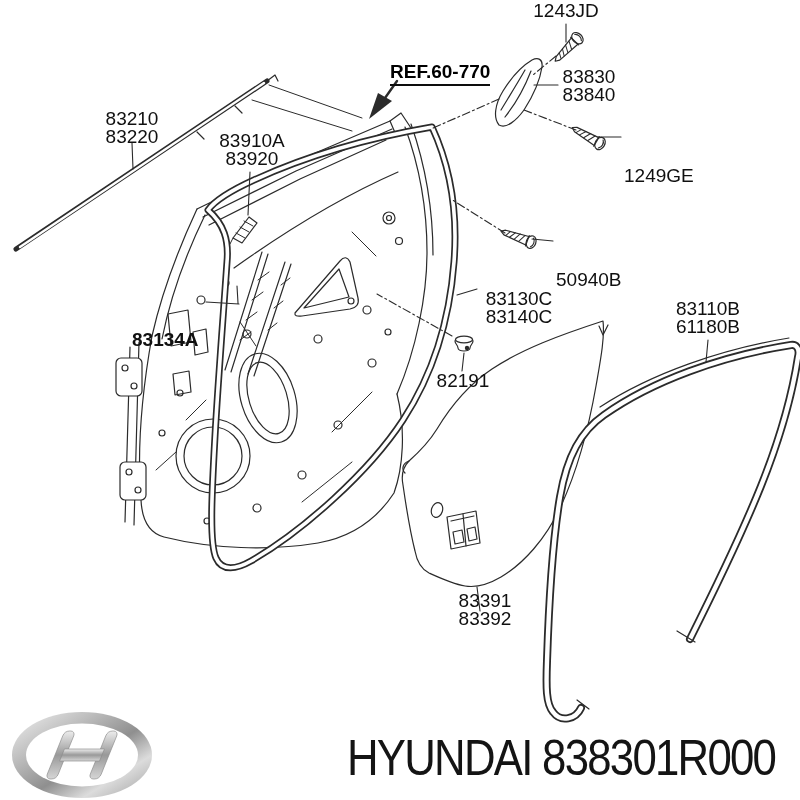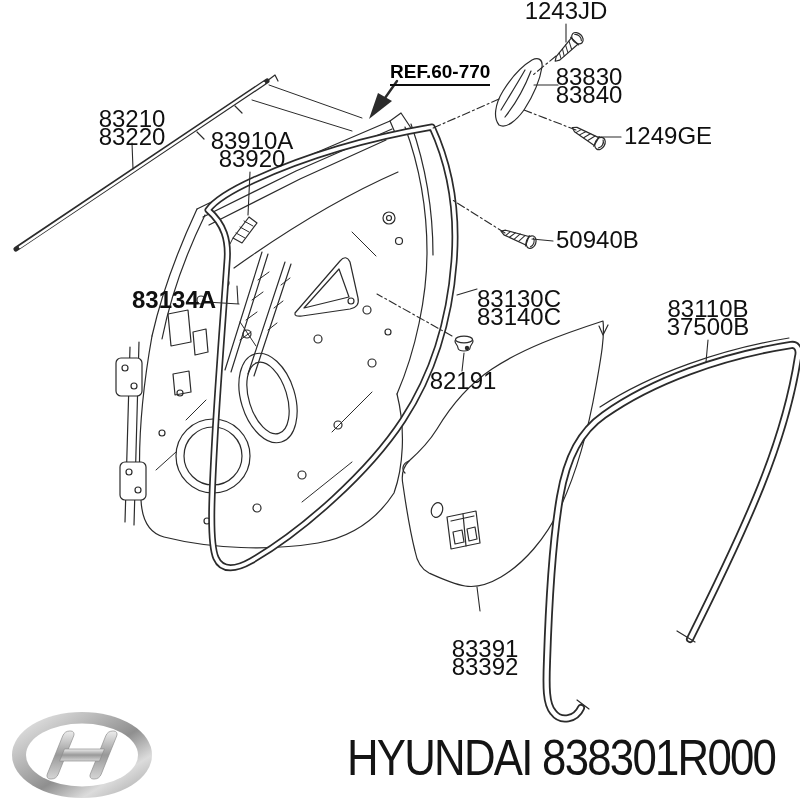--- a/index.html
+++ b/index.html
@@ -2,24 +2,24 @@
 <html><head>
 <meta charset="utf-8">
 <style>
   html,body{margin:0;padding:0;background:#ffffff;}
   .stage{
     position:relative;width:800px;height:800px;background:#ffffff;overflow:hidden;
     font-family:"Liberation Sans","DejaVu Sans",sans-serif;color:#111;
   }
   .art{position:absolute;left:0;top:0;width:800px;height:800px;}
   .callout{
-    position:absolute;font-size:24px;line-height:18px;color:#101010;
+    position:absolute;font-size:19px;line-height:18px;color:#101010;
     text-align:center;white-space:nowrap;transform:translateX(-50%);
   }
-  .callout.left{transform:none;text-align:left;}
+  .callout.left{transform:none;text-align:left;margin-top:40px;}
   .reflabel{
     position:absolute;left:390px;top:61px;font-size:19px;font-weight:bold;
     color:#000000;border-bottom:2px solid #0d0d0d;padding-bottom:1px;white-space:nowrap;
   }
   .brand{
     position:absolute;left:347px;top:729px;font-size:50px;color:#141414;
     letter-spacing:-2px;white-space:nowrap;transform:scaleX(0.875);
     transform-origin:left top;
   }
   .logo{position:absolute;left:4px;top:709px;width:156px;height:92px;}
@@ -201,28 +201,28 @@
     <div>83130C</div>
     <div>83140C</div>
   </div>
 
   <div class="callout left" style="left:132px;top:291px;font-weight:bold;">
     <div>83134A</div>
   </div>
 
   <div class="callout" style="left:708px;top:300px;">
     <div>83110B</div>
-    <div>37500B</div>
+    <div>61180B</div>
   </div>
 
   <div class="callout" style="left:463px;top:372px;">
     <div>82191</div>
   </div>
 
-  <div class="callout" style="left:485px;top:640px;">
+  <div class="callout" style="left:485px;top:592px;">
     <div>83391</div>
     <div>83392</div>
   </div>
 
   <svg class="logo" viewBox="0 0 156 92">
     <defs>
       <linearGradient id="ringG" x1="0" y1="0" x2="1" y2="1">
         <stop offset="0" stop-color="#f2f2f2"></stop>
         <stop offset="0.3" stop-color="#bdbdbd"></stop>
         <stop offset="0.55" stop-color="#8f8f8f"></stop>

